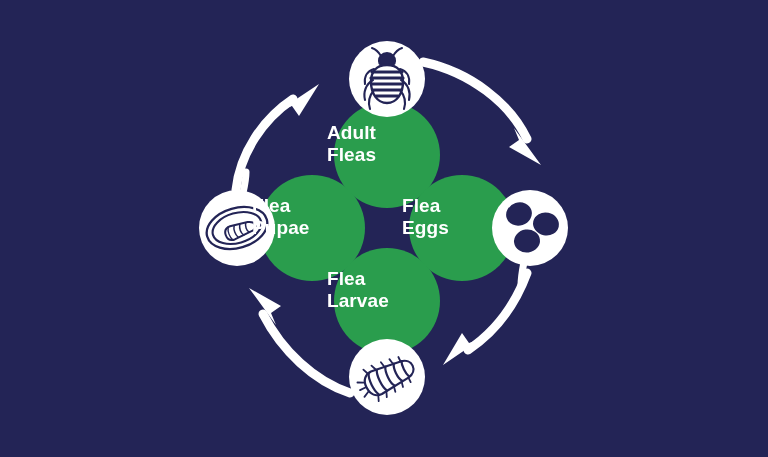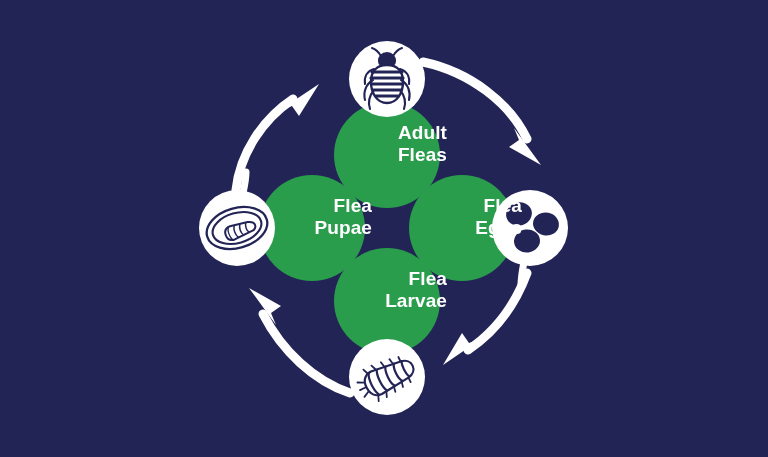--- a/index.html
+++ b/index.html
@@ -23,21 +23,21 @@
     position: absolute;
     top: 0;
     left: 0;
     width: 768px;
     height: 457px;
     display: block;
   }
   .stage-label {
     position: absolute;
     width: 120px;
-    text-align: right;
+    text-align: left;
     color: #ffffff;
     font-family: "Liberation Sans", sans-serif;
     font-weight: bold;
     font-size: 19px;
     line-height: 22px;
     letter-spacing: 0.1px;
     white-space: pre-line;
     pointer-events: none;
   }
   #label-adult  { left: 327px; top: 122px; }

